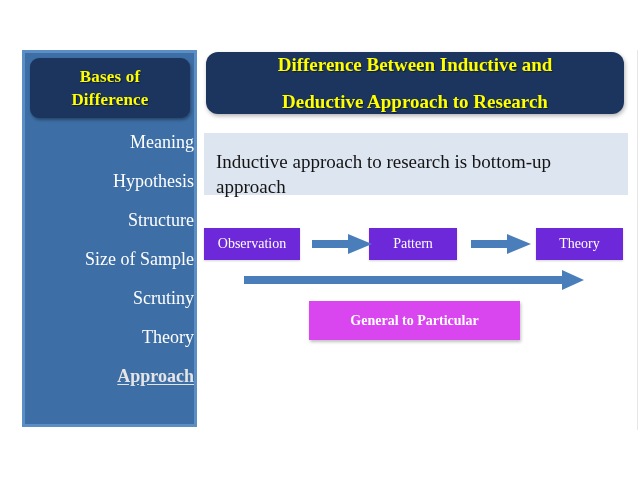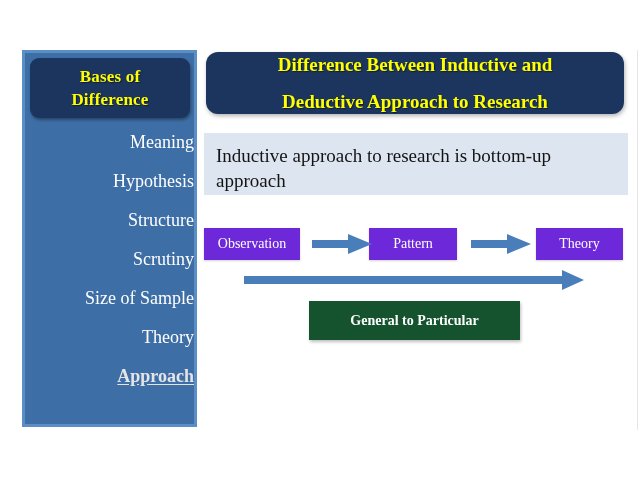--- a/index.html
+++ b/index.html
@@ -115,21 +115,21 @@
 
   
   .subtitle-bar {
     position: absolute;
     left: 188px;
     top: 133px;
     width: 424px;
     height: 62px;
     background: #dde5f0;
     box-sizing: border-box;
-    padding: 10px 12px 0 12px;
+    padding: 16px 12px 0 12px;
   }
   .subtitle-bar .text {
     color: #141414;
     font-size: 19px;
     line-height: 25px;
   }
 
   .flow-box {
     position: absolute;
     background: #6d28d9;
@@ -162,21 +162,21 @@
     height: 20px;
   }
 
   
   .gtp-box {
     position: absolute;
     left: 293px;
     top: 301px;
     width: 211px;
     height: 39px;
-    background: #14532d;
+    background: #d946ef;
     display: flex;
     align-items: center;
     justify-content: center;
     box-shadow: 1px 2px 3px rgba(0,0,0,0.25);
   }
   .gtp-box .text {
     color: #ffffff;
     font-weight: bold;
     font-size: 14px;
   }
@@ -192,22 +192,22 @@
 
     <div class="sidebar-header">
       <div class="line">Bases of</div>
       <div class="line">Difference</div>
     </div>
 
     <div class="sidebar-list">
       <div class="sidebar-item">Meaning</div>
       <div class="sidebar-item">Hypothesis</div>
       <div class="sidebar-item">Structure</div>
+      <div class="sidebar-item">Size of Sample</div>
       <div class="sidebar-item">Scrutiny</div>
-      <div class="sidebar-item">Size of Sample</div>
       <div class="sidebar-item">Theory</div>
       <div class="sidebar-item highlight">Approach</div>
     </div>
 
   </div>
 
   <div class="main-title">
     <div class="line">Difference Between Inductive and</div>
     <div class="line">Deductive Approach to Research</div>
   </div>

